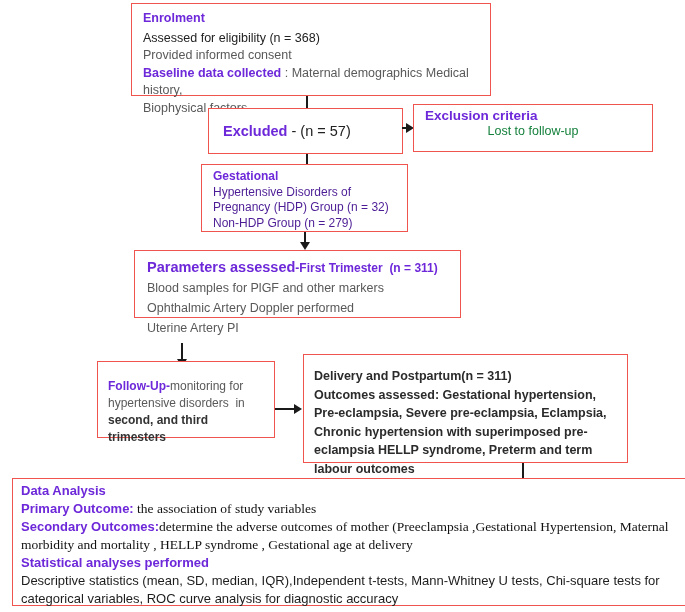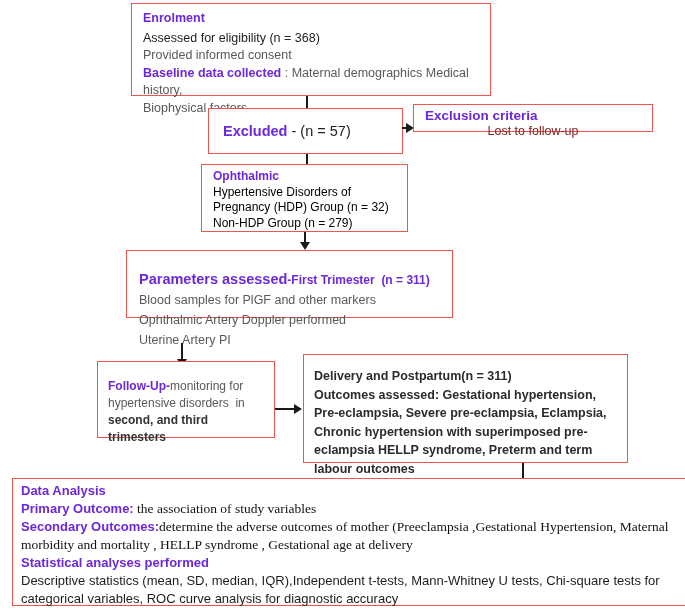--- a/index.html
+++ b/index.html
@@ -7,31 +7,31 @@
     position:relative;width:685px;height:612px;background:#ffffff;
     font-family:"Liberation Sans",sans-serif;color:#222;overflow:hidden;
   }
   .box{
     position:absolute;background:#fff;border:1.6px solid #f0544e;
     box-sizing:border-box;
   }
   .pre{white-space:pre-wrap;}
   .b{font-weight:bold;color:#6d28d9;}
   .g{color:#595959;}
-  .d{color:#000000;}
+  .d{color:#4c1d95;}
 
   
   #enrolment{left:131px;top:3px;width:360px;height:93px;padding:6px 11px;font-size:12.5px;line-height:17.5px;}
   #enrolment .ttl{margin-bottom:2px;}
   #excluded{left:208px;top:108px;width:195px;height:46px;display:flex;align-items:center;padding-left:14px;font-size:14.5px;}
-  #exclusion{left:413px;top:104px;width:240px;height:28px;padding:3px 11px;box-sizing:border-box;}
+  #exclusion{left:413px;top:104px;width:240px;height:48px;padding:3px 11px;box-sizing:border-box;}
   #exclusion .ttl{font-size:13.5px;}
-  #exclusion .reason{font-size:12.5px;color:#7f1d1d;text-align:center;margin-top:1px;}
+  #exclusion .reason{font-size:12.5px;color:#15803d;text-align:center;margin-top:1px;}
   #allocation{left:201px;top:164px;width:207px;height:68px;padding:4px 11px;font-size:12px;line-height:15.5px;}
-  #parameters{left:126px;top:250px;width:327px;height:68px;padding:18px 12px;font-size:12.5px;line-height:20px;}
+  #parameters{left:134px;top:250px;width:327px;height:68px;padding:6px 12px;font-size:12.5px;line-height:20px;}
   #parameters .ttl-main{font-size:14.5px;}
   #parameters .ttl-sub{font-size:12px;}
   #followup{left:97px;top:361px;width:178px;height:77px;padding:16px 10px 0;font-size:12px;line-height:17px;}
   #delivery{left:303px;top:354px;width:325px;height:109px;padding:12px 10px 0;font-size:12.5px;line-height:18.5px;font-weight:bold;color:#2b2b2b;}
   #data{left:12px;top:478px;width:681px;height:128px;padding:3px 8px;font-size:13px;line-height:18px;}
   #data .serif{font-family:"Liberation Serif",serif;font-size:13.5px;font-weight:normal;color:#111;}
   #data .sans-n{font-weight:normal;color:#1d1d1d;}
 
   
   .vline{position:absolute;width:2px;background:#1a1a1a;}
@@ -63,21 +63,21 @@
   <div class="arr-right" style="left:406px;top:123px;"></div>
 
   <div class="box" id="exclusion">
     <div class="ttl b">Exclusion criteria</div>
     <div class="reason">Lost to follow-up</div>
   </div>
 
   <div class="vline" style="left:306px;top:154px;height:14px;"></div>
 
   <div class="box" id="allocation">
-    <div class="b">Ophthalmic</div>
+    <div class="b">Gestational</div>
     <div class="d">Hypertensive Disorders of</div>
     <div class="d">Pregnancy (HDP) Group (n = 32)</div>
     <div class="d">Non-HDP Group (n = 279)</div>
   </div>
 
   <div class="vline" style="left:304px;top:232px;height:11px;"></div>
   <div class="arr-down" style="left:300px;top:242px;"></div>
 
   <div class="box" id="parameters">
     <div><span class="b ttl-main">Parameters assessed</span><span class="b ttl-sub pre">-First Trimester  (n = 311)</span></div>

